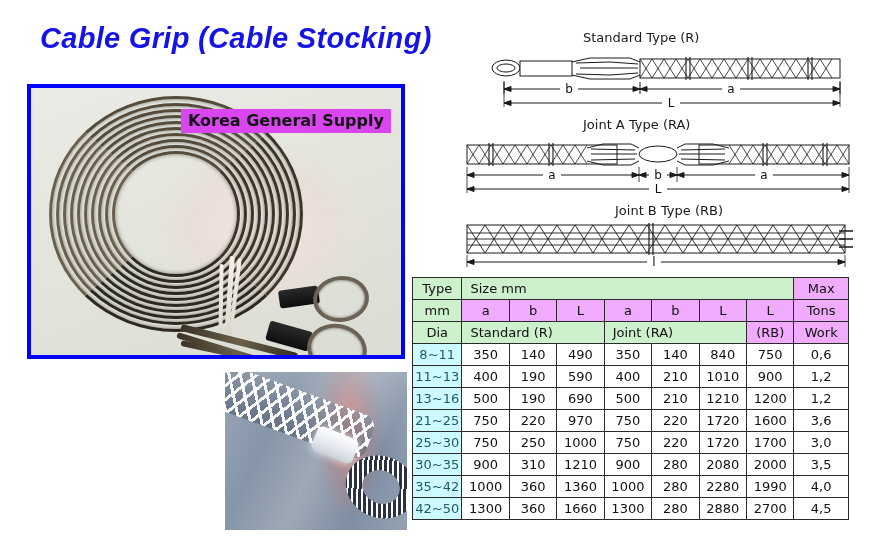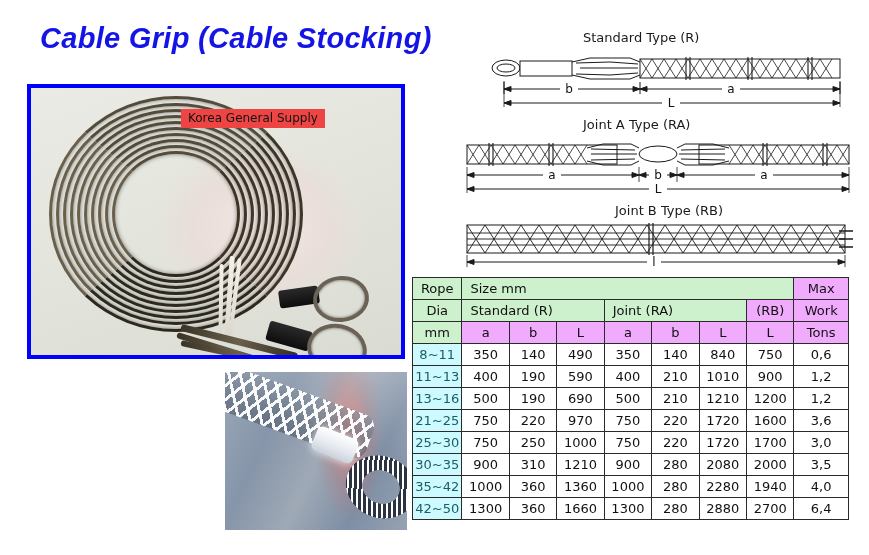--- a/index.html
+++ b/index.html
@@ -81,26 +81,27 @@
     position: absolute;
     border-radius: 50%;
     border: 4px solid #6b6256;
     box-shadow: inset 0 0 3px rgba(0,0,0,.6);
   }
 
   #photo-label {
     position: absolute;
     left: 150px;
     top: 21px;
-    background: #ef4444;
+    background: #d946ef;
     color: #121212;
-    font-size: 12px;
+    font-size: 16px;
     padding: 2px 7px 3px 7px;
     white-space: nowrap;
     font-family: "DejaVu Sans", sans-serif;
+    font-weight: bold;
   }
 
   
   #closeup-photo {
     position: absolute;
     left: 225px;
     top: 372px;
     width: 182px;
     height: 158px;
     overflow: hidden;
@@ -379,42 +380,42 @@
       <col class="c-num">
       <col class="c-num">
     <col class="c-num">
       <col class="c-num">
       <col class="c-num">
       <col class="c-num">
       <col class="c-max">
   </colgroup>
   <thead>
     <tr>
-      <th class="hdr-left">Rope</th>
+      <th class="hdr-left">Type</th>
       <th class="grp" colspan="7">Size mm</th>
       <th class="hdr">Max</th>
-    </tr>
-    <tr>
-      <th class="hdr-left">Dia</th>
-      <th class="grp" colspan="3">Standard (R)</th>
-      <th class="grp" colspan="3">Joint (RA)</th>
-      <th class="hdr">(RB)</th>
-      <th class="hdr">Work</th>
     </tr>
     <tr>
       <th class="hdr-left">mm</th>
       <th class="hdr">a</th>
       <th class="hdr">b</th>
       <th class="hdr">L</th>
       <th class="hdr">a</th>
       <th class="hdr">b</th>
       <th class="hdr">L</th>
       <th class="hdr">L</th>
       <th class="hdr">Tons</th>
     </tr>
+    <tr>
+      <th class="hdr-left">Dia</th>
+      <th class="grp" colspan="3">Standard (R)</th>
+      <th class="grp" colspan="3">Joint (RA)</th>
+      <th class="hdr">(RB)</th>
+      <th class="hdr">Work</th>
+    </tr>
   </thead>
   <tbody id="spec-body">
       <tr>
         <td class="dia">8~11</td>
         <td class="val">350</td>
         <td class="val">140</td>
         <td class="val">490</td>
         <td class="val">350</td>
         <td class="val">140</td>
         <td class="val">840</td>
@@ -477,28 +478,28 @@
         <td class="val">3,5</td>
       </tr>
       <tr>
         <td class="dia">35~42</td>
         <td class="val">1000</td>
         <td class="val">360</td>
         <td class="val">1360</td>
         <td class="val">1000</td>
         <td class="val">280</td>
         <td class="val">2280</td>
-        <td class="val">1940</td>
+        <td class="val">1990</td>
         <td class="val">4,0</td>
       </tr>
       <tr>
         <td class="dia">42~50</td>
         <td class="val">1300</td>
         <td class="val">360</td>
         <td class="val">1660</td>
         <td class="val">1300</td>
         <td class="val">280</td>
         <td class="val">2880</td>
         <td class="val">2700</td>
-        <td class="val">6,4</td>
+        <td class="val">4,5</td>
       </tr>
     </tbody>
 </table>
 
 </body></html>

